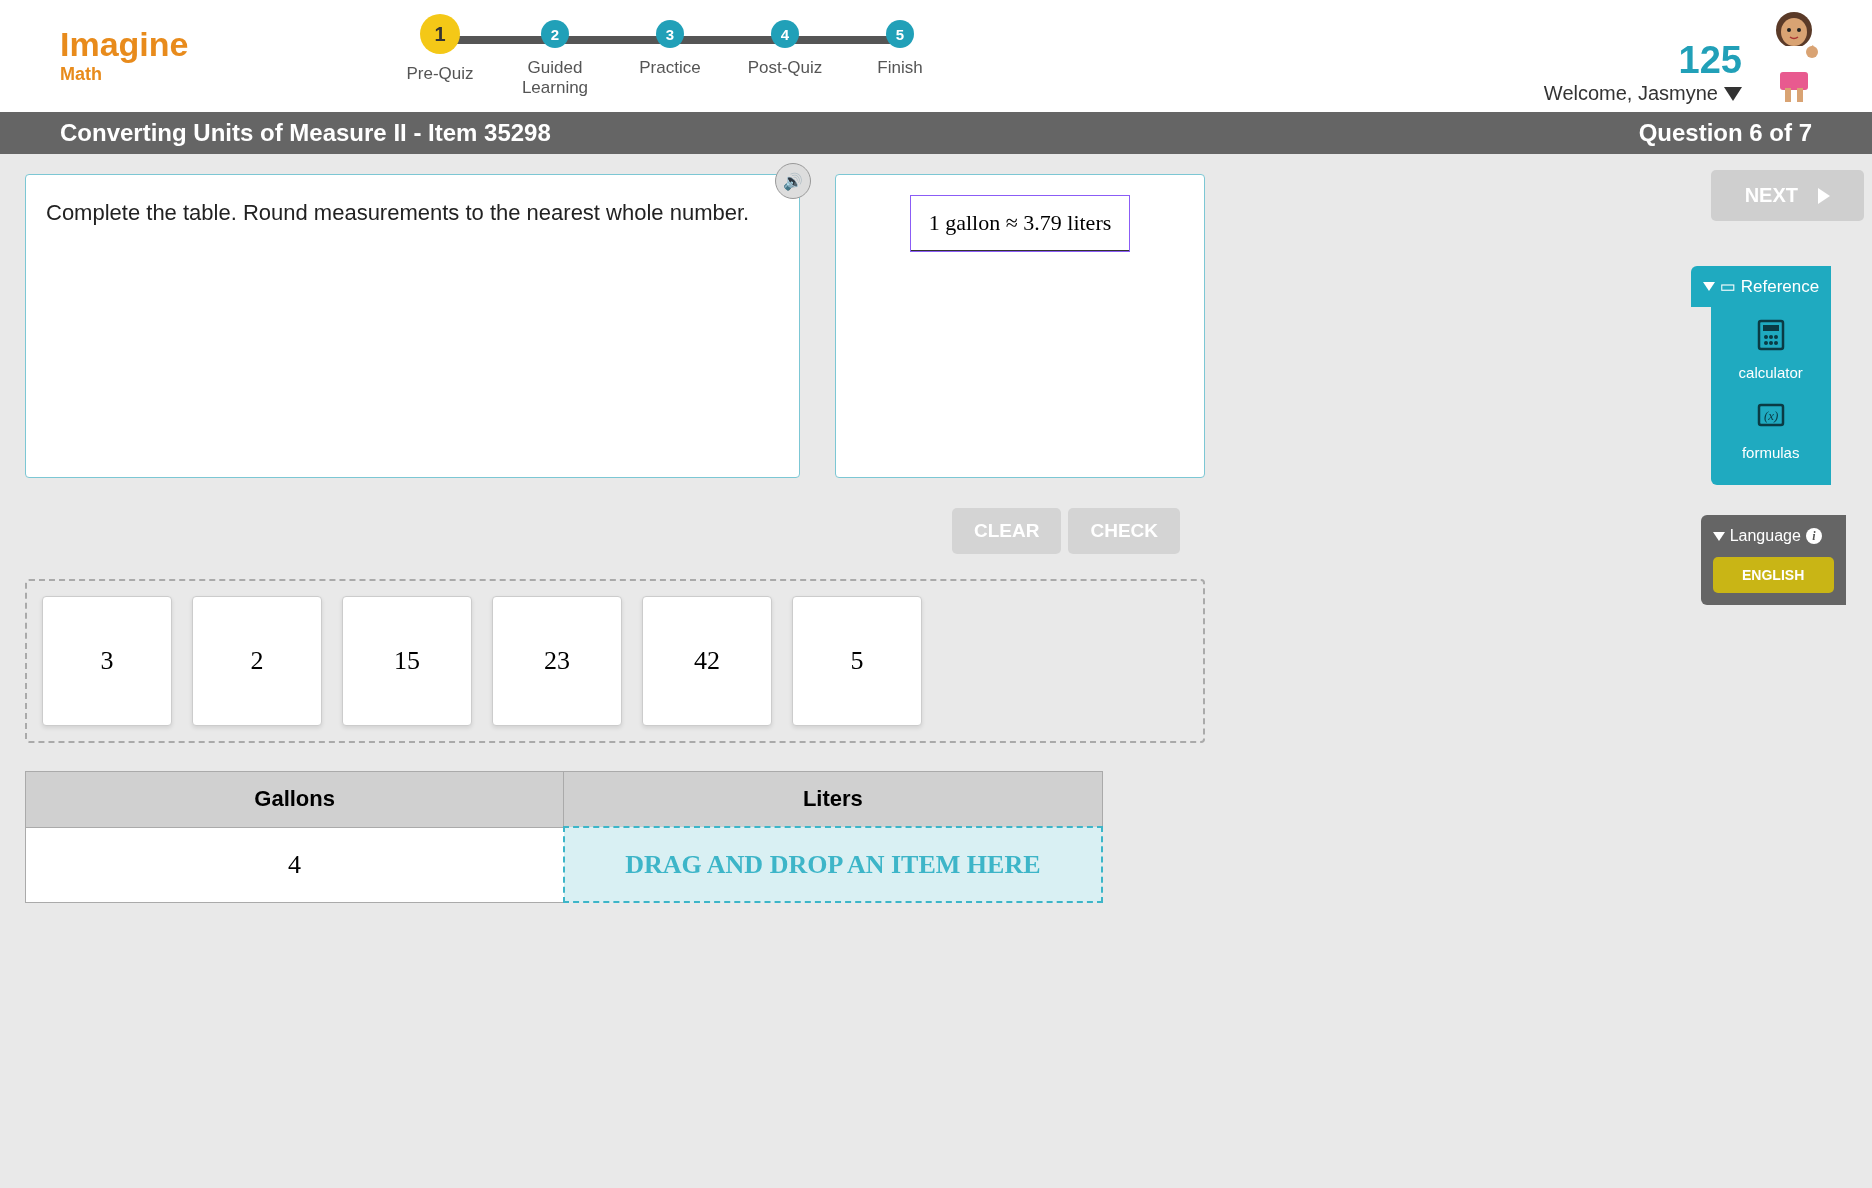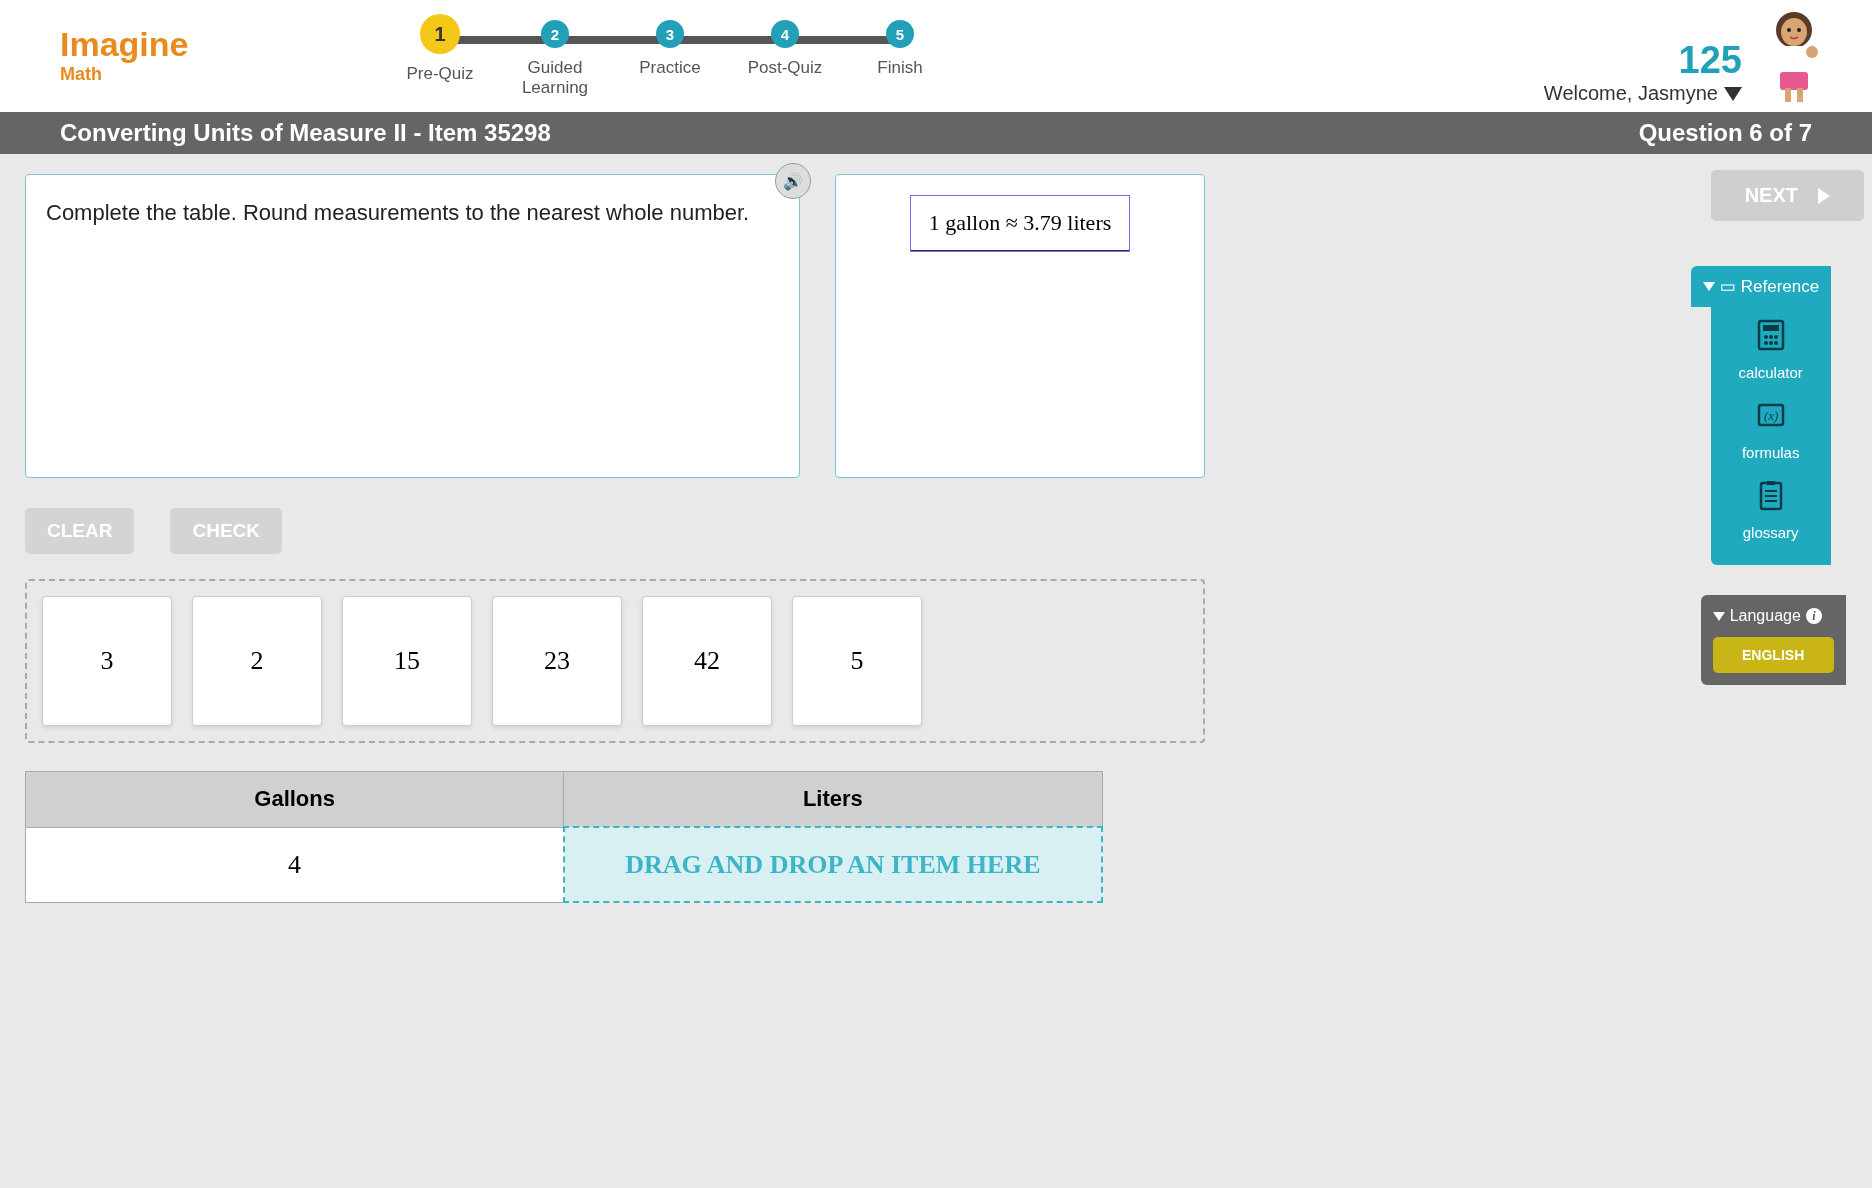--- a/index.html
+++ b/index.html
@@ -154,22 +154,22 @@
     border: 1px solid #8b5cf6;
     font-family: Georgia, serif;
     font-size: 22px;
   }
   .conv-table div {
     padding: 14px 18px;
   }
   .conv-table div:first-child { border-bottom: 1px solid #333; }
   .action-row {
     display: flex;
-    justify-content: flex-start;
-    gap: 36px;
+    justify-content: flex-end;
+    gap: 7px;
     margin-top: 30px;
     padding-right: 25px;
     width: 1180px;
   }
   .btn {
     background: #d4d4d4;
     color: #fff;
     font-weight: bold;
     font-size: 19px;
     padding: 12px 22px;
@@ -463,32 +463,20 @@
     </div>
     <div class="ref-item">
       <span class="ref-icon">
         <svg width="32" height="32" viewBox="0 0 32 32">
             <rect x="4" y="6" width="24" height="20" rx="2" fill="none" stroke="#0a3b44" stroke-width="2.5"></rect>
             <text x="9" y="21" font-size="13" font-style="italic" fill="#0a3b44" font-family="Georgia">(x)</text>
           </svg>
       </span>
       <span>formulas</span>
     </div>
-    <div class="ref-item">
-      <span class="ref-icon">
-        <svg width="32" height="32" viewBox="0 0 32 32">
-            <rect x="6" y="4" width="20" height="26" rx="2" fill="none" stroke="#0a3b44" stroke-width="2.5"></rect>
-            <rect x="12" y="2" width="8" height="4" fill="#0a3b44"></rect>
-            <line x1="10" y1="12" x2="22" y2="12" stroke="#0a3b44" stroke-width="2"></line>
-            <line x1="10" y1="17" x2="22" y2="17" stroke="#0a3b44" stroke-width="2"></line>
-            <line x1="10" y1="22" x2="22" y2="22" stroke="#0a3b44" stroke-width="2"></line>
-          </svg>
-      </span>
-      <span>glossary</span>
-    </div>
   </div>
 
   <div class="lang-panel">
     <div class="lang-header">
       <span class="tri-down-sm"></span>
       <span>Language</span>
       <span style="background:#fff;color:#555;border-radius:50%;width:16px;height:16px;display:inline-flex;align-items:center;justify-content:center;font-style:italic;font-weight:bold;font-size:12px;font-family:Georgia;">i</span>
     </div>
     <button class="lang-btn">ENGLISH</button>
   </div>

